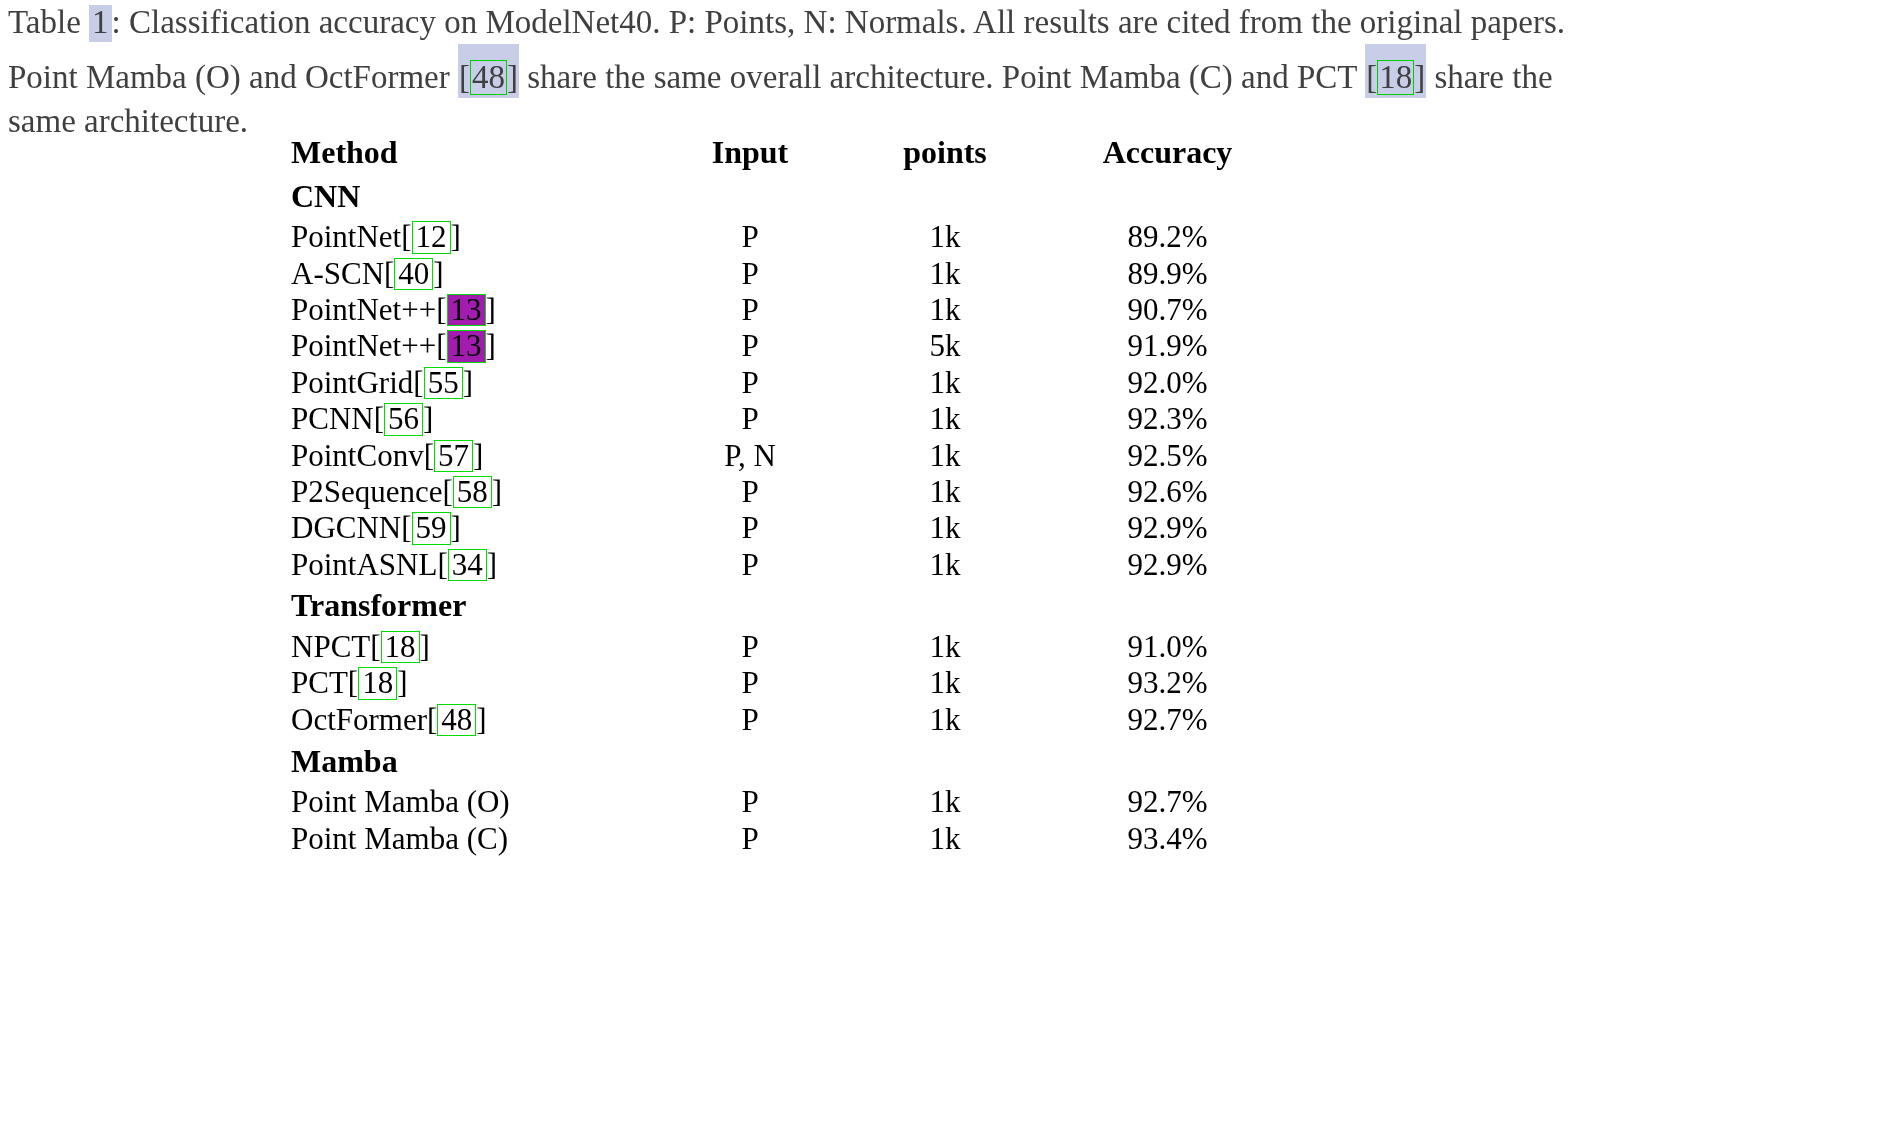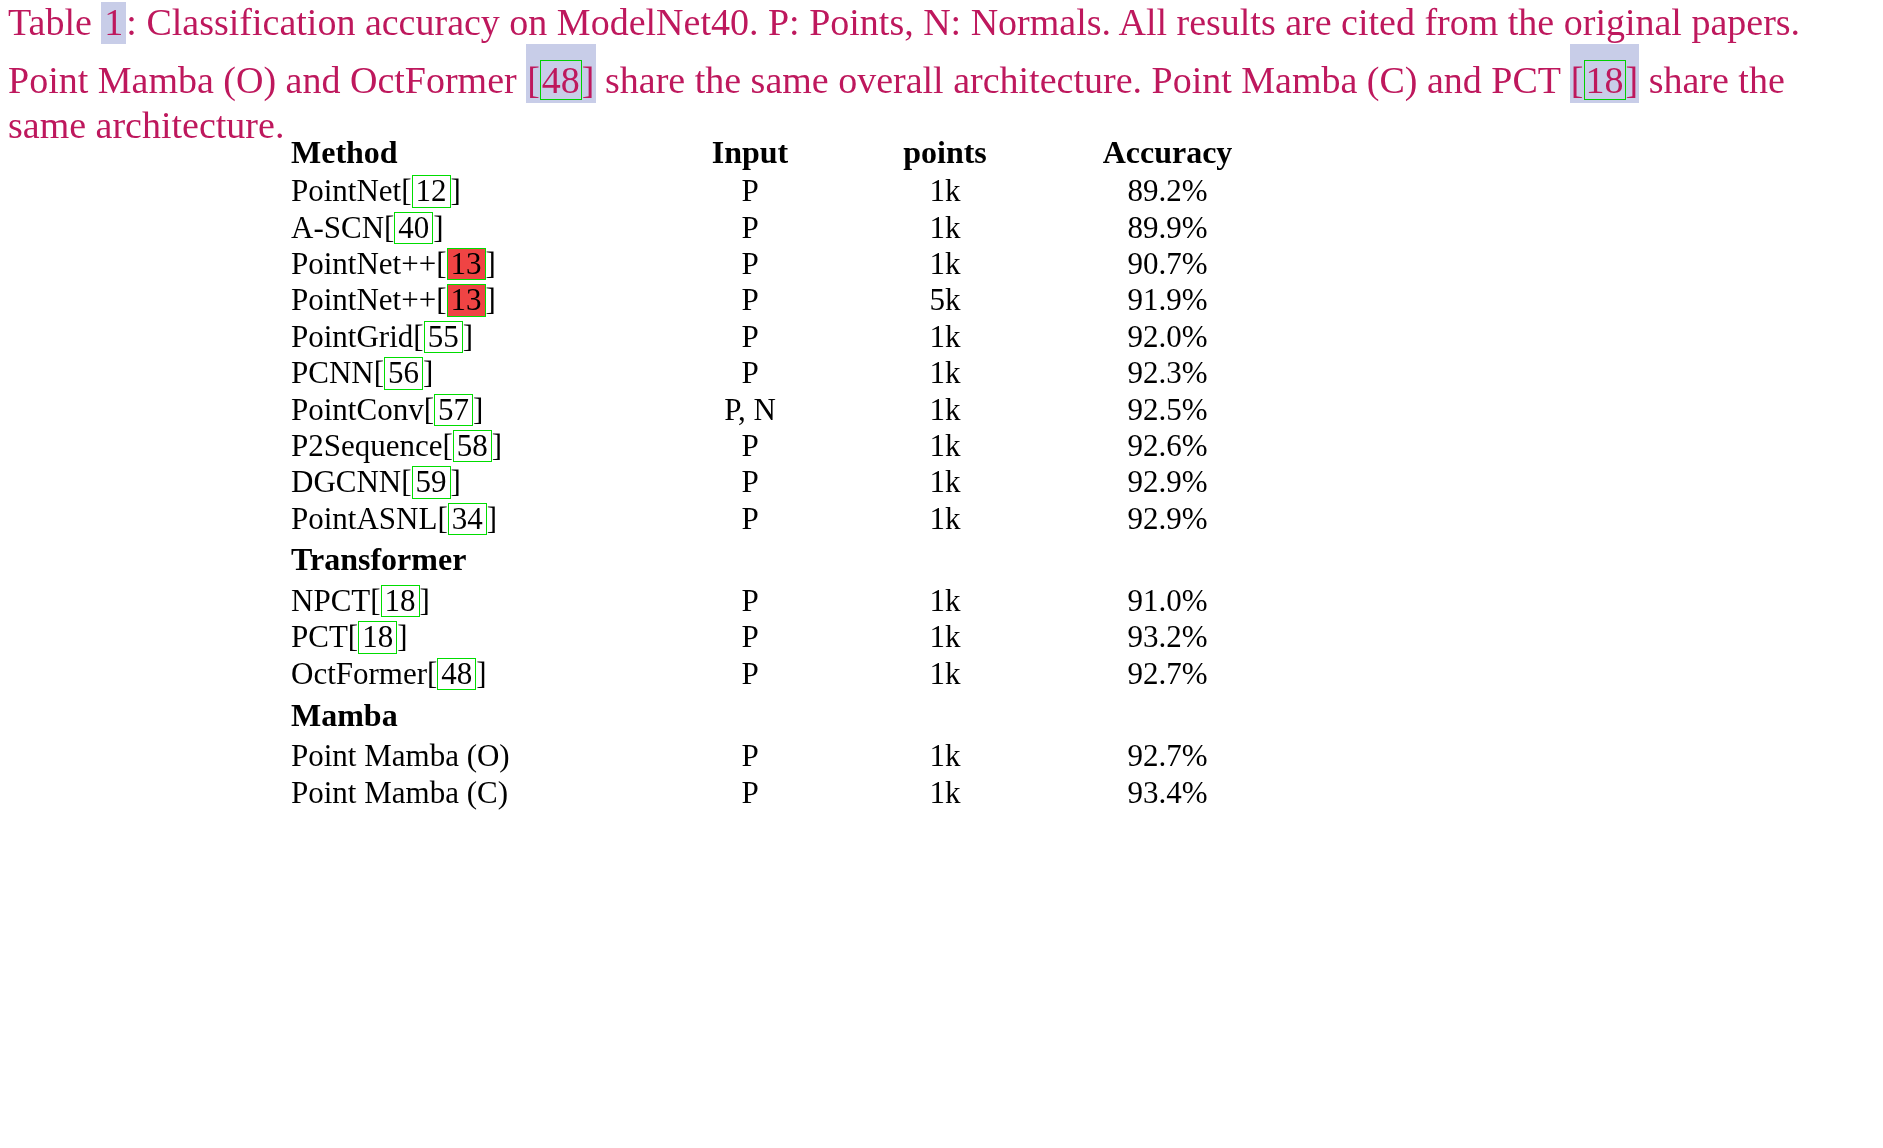--- a/index.html
+++ b/index.html
@@ -8,23 +8,23 @@
     background:#ffffff;
     font-family:"Liberation Serif","DejaVu Serif",serif;
     color:#000000;
     overflow:hidden;
   }
   #page{position:relative;width:1883px;height:1148px;}
 
   
   .caption{
     position:absolute;left:8px;top:0px;width:1868px;
-    font-size:38px;line-height:44px;
+    font-size:33px;line-height:44px;
     text-align:justify;
-    color:#be185d;
+    color:#404040;
   }
   .cap-line{display:block;white-space:nowrap;}
   .cap-line.last{white-space:normal;}
 
   
   .cite{
     display:inline-block;
     padding:0 1px;
     line-height:1;
   }
@@ -84,21 +84,21 @@
 
   .bold-val{font-weight:bold;}
 
   
   .tcite .num{
     border:1.8px solid #00dd00;
     display:inline-block;
     padding:0 3px;
     line-height:0.98;
   }
-  .tcite.hl .num{background:#ef4444;}
+  .tcite.hl .num{background:#a21caf;}
 </style>
 </head>
 <body>
 
 <div id="page">
 
   <div class="caption">
     <span class="cap-line"><span>Table </span><span class="cite cite-plain">1</span><span>: Classification accuracy on ModelNet40. P: Points, N: Normals. All results are cited from the original papers.</span></span>
     <span class="cap-line"><span>Point Mamba (O) and OctFormer </span><span class="cite cite-box"><span>[</span><span class="num">48</span><span>]</span></span><span> share the same overall architecture. Point Mamba (C) and PCT </span><span class="cite cite-box"><span>[</span><span class="num">18</span><span>]</span></span><span> share the</span></span>
     <span class="cap-line last">same architecture.</span>
@@ -114,20 +114,26 @@
       </colgroup>
       <thead>
         <tr class="hdr rule-top rule-bot">
           <th class="m">Method</th>
           <th class="ctr col-sep">Input</th>
           <th class="ctr col-sep">points</th>
           <th class="ctr col-sep">Accuracy</th>
         </tr>
       </thead>
       <tbody id="tbody">
+          <tr class="section rule-bot">
+            <td class="m">CNN</td>
+            <td class="ctr col-sep"></td>
+            <td class="ctr col-sep"></td>
+            <td class="ctr col-sep"></td>
+          </tr>
           <tr class="data">
             <td class="m"><span>PointNet</span><span class="tcite"><span>[</span><span class="num">12</span><span>]</span></span></td>
             <td class="ctr col-sep">P</td>
             <td class="ctr col-sep">1k</td>
             <td class="ctr col-sep">89.2%</td>
           </tr>
           <tr class="data">
             <td class="m"><span>A-SCN</span><span class="tcite"><span>[</span><span class="num">40</span><span>]</span></span></td>
             <td class="ctr col-sep">P</td>
             <td class="ctr col-sep">1k</td>

